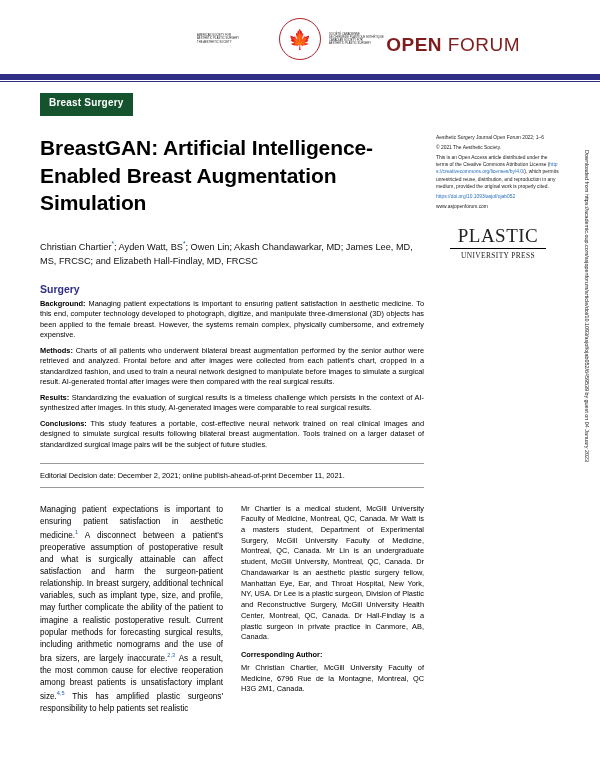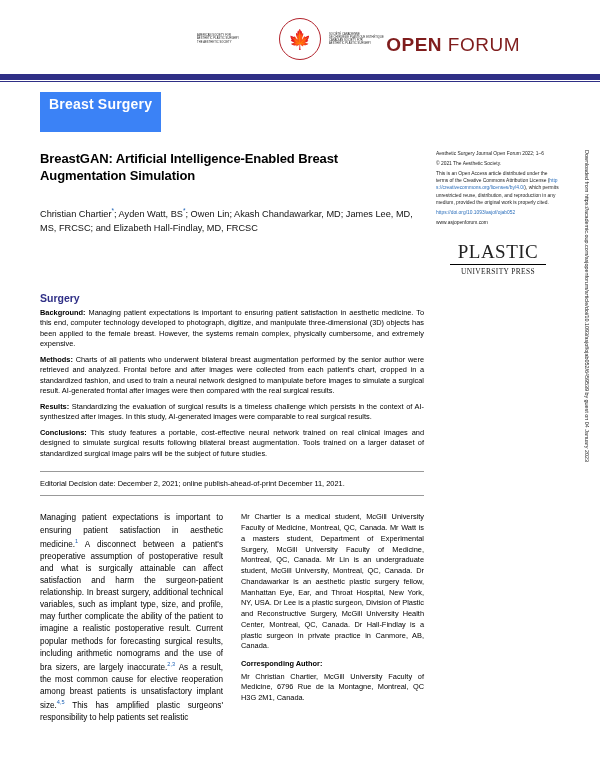--- a/index.html
+++ b/index.html
@@ -93,46 +93,46 @@
     background: #2f2f86;
     margin-top: 1px;
   }
 
   
   .section-band {
     padding: 10px 40px 0 40px;
   }
   .section-label {
     display: inline-block;
-    background: #3b82f6;
+    background: #14532d;
     color: #ffffff;
-    font-size: 14px;
-    font-weight: 700;
-    padding: 4px 9px 20px 9px;
+    font-size: 10px;
+    font-weight: 700;
+    padding: 4px 9px 8px 9px;
     letter-spacing: 0.2px;
   }
 
   
   .content {
     padding: 0 40px;
     box-sizing: border-box;
     position: relative;
   }
 
   .title-row {
     display: flex;
     gap: 14px;
     margin-top: 18px;
   }
   .title-main {
     flex: 1 1 auto;
     width: 368px;
   }
   h1.title {
-    font-size: 13px;
+    font-size: 21px;
     line-height: 1.32;
     font-weight: 700;
     margin: 0;
     letter-spacing: -0.1px;
   }
   .authors {
     margin-top: 22px;
     font-size: 9.2px;
     line-height: 1.5;
     color: #111;

